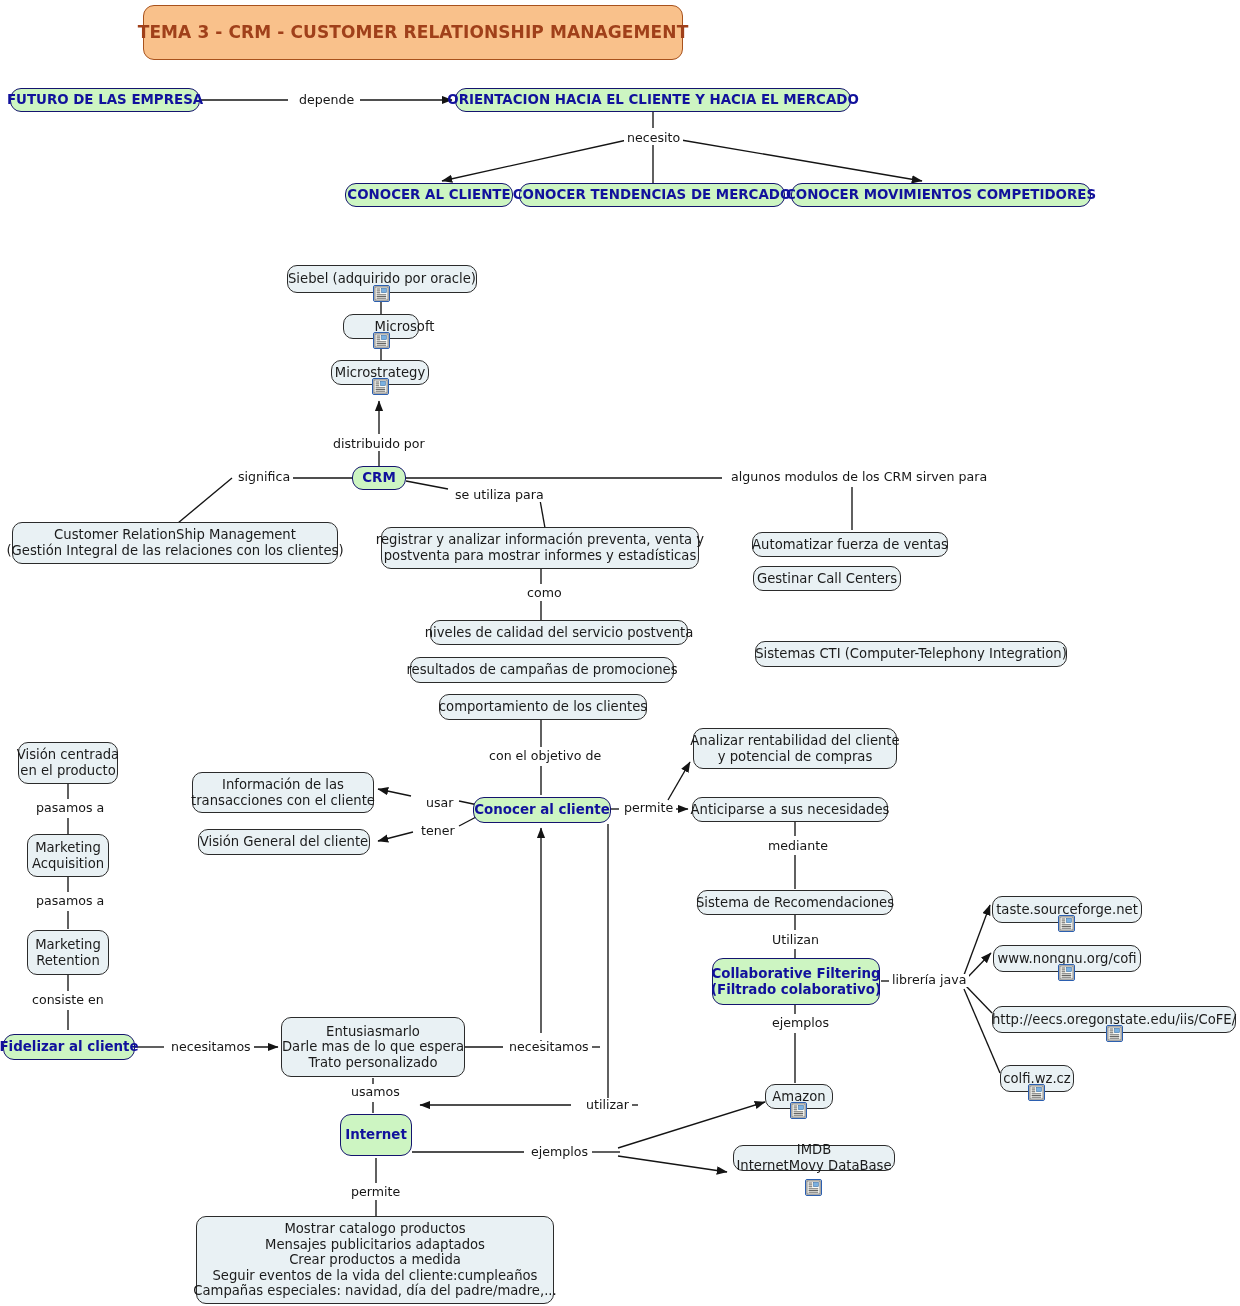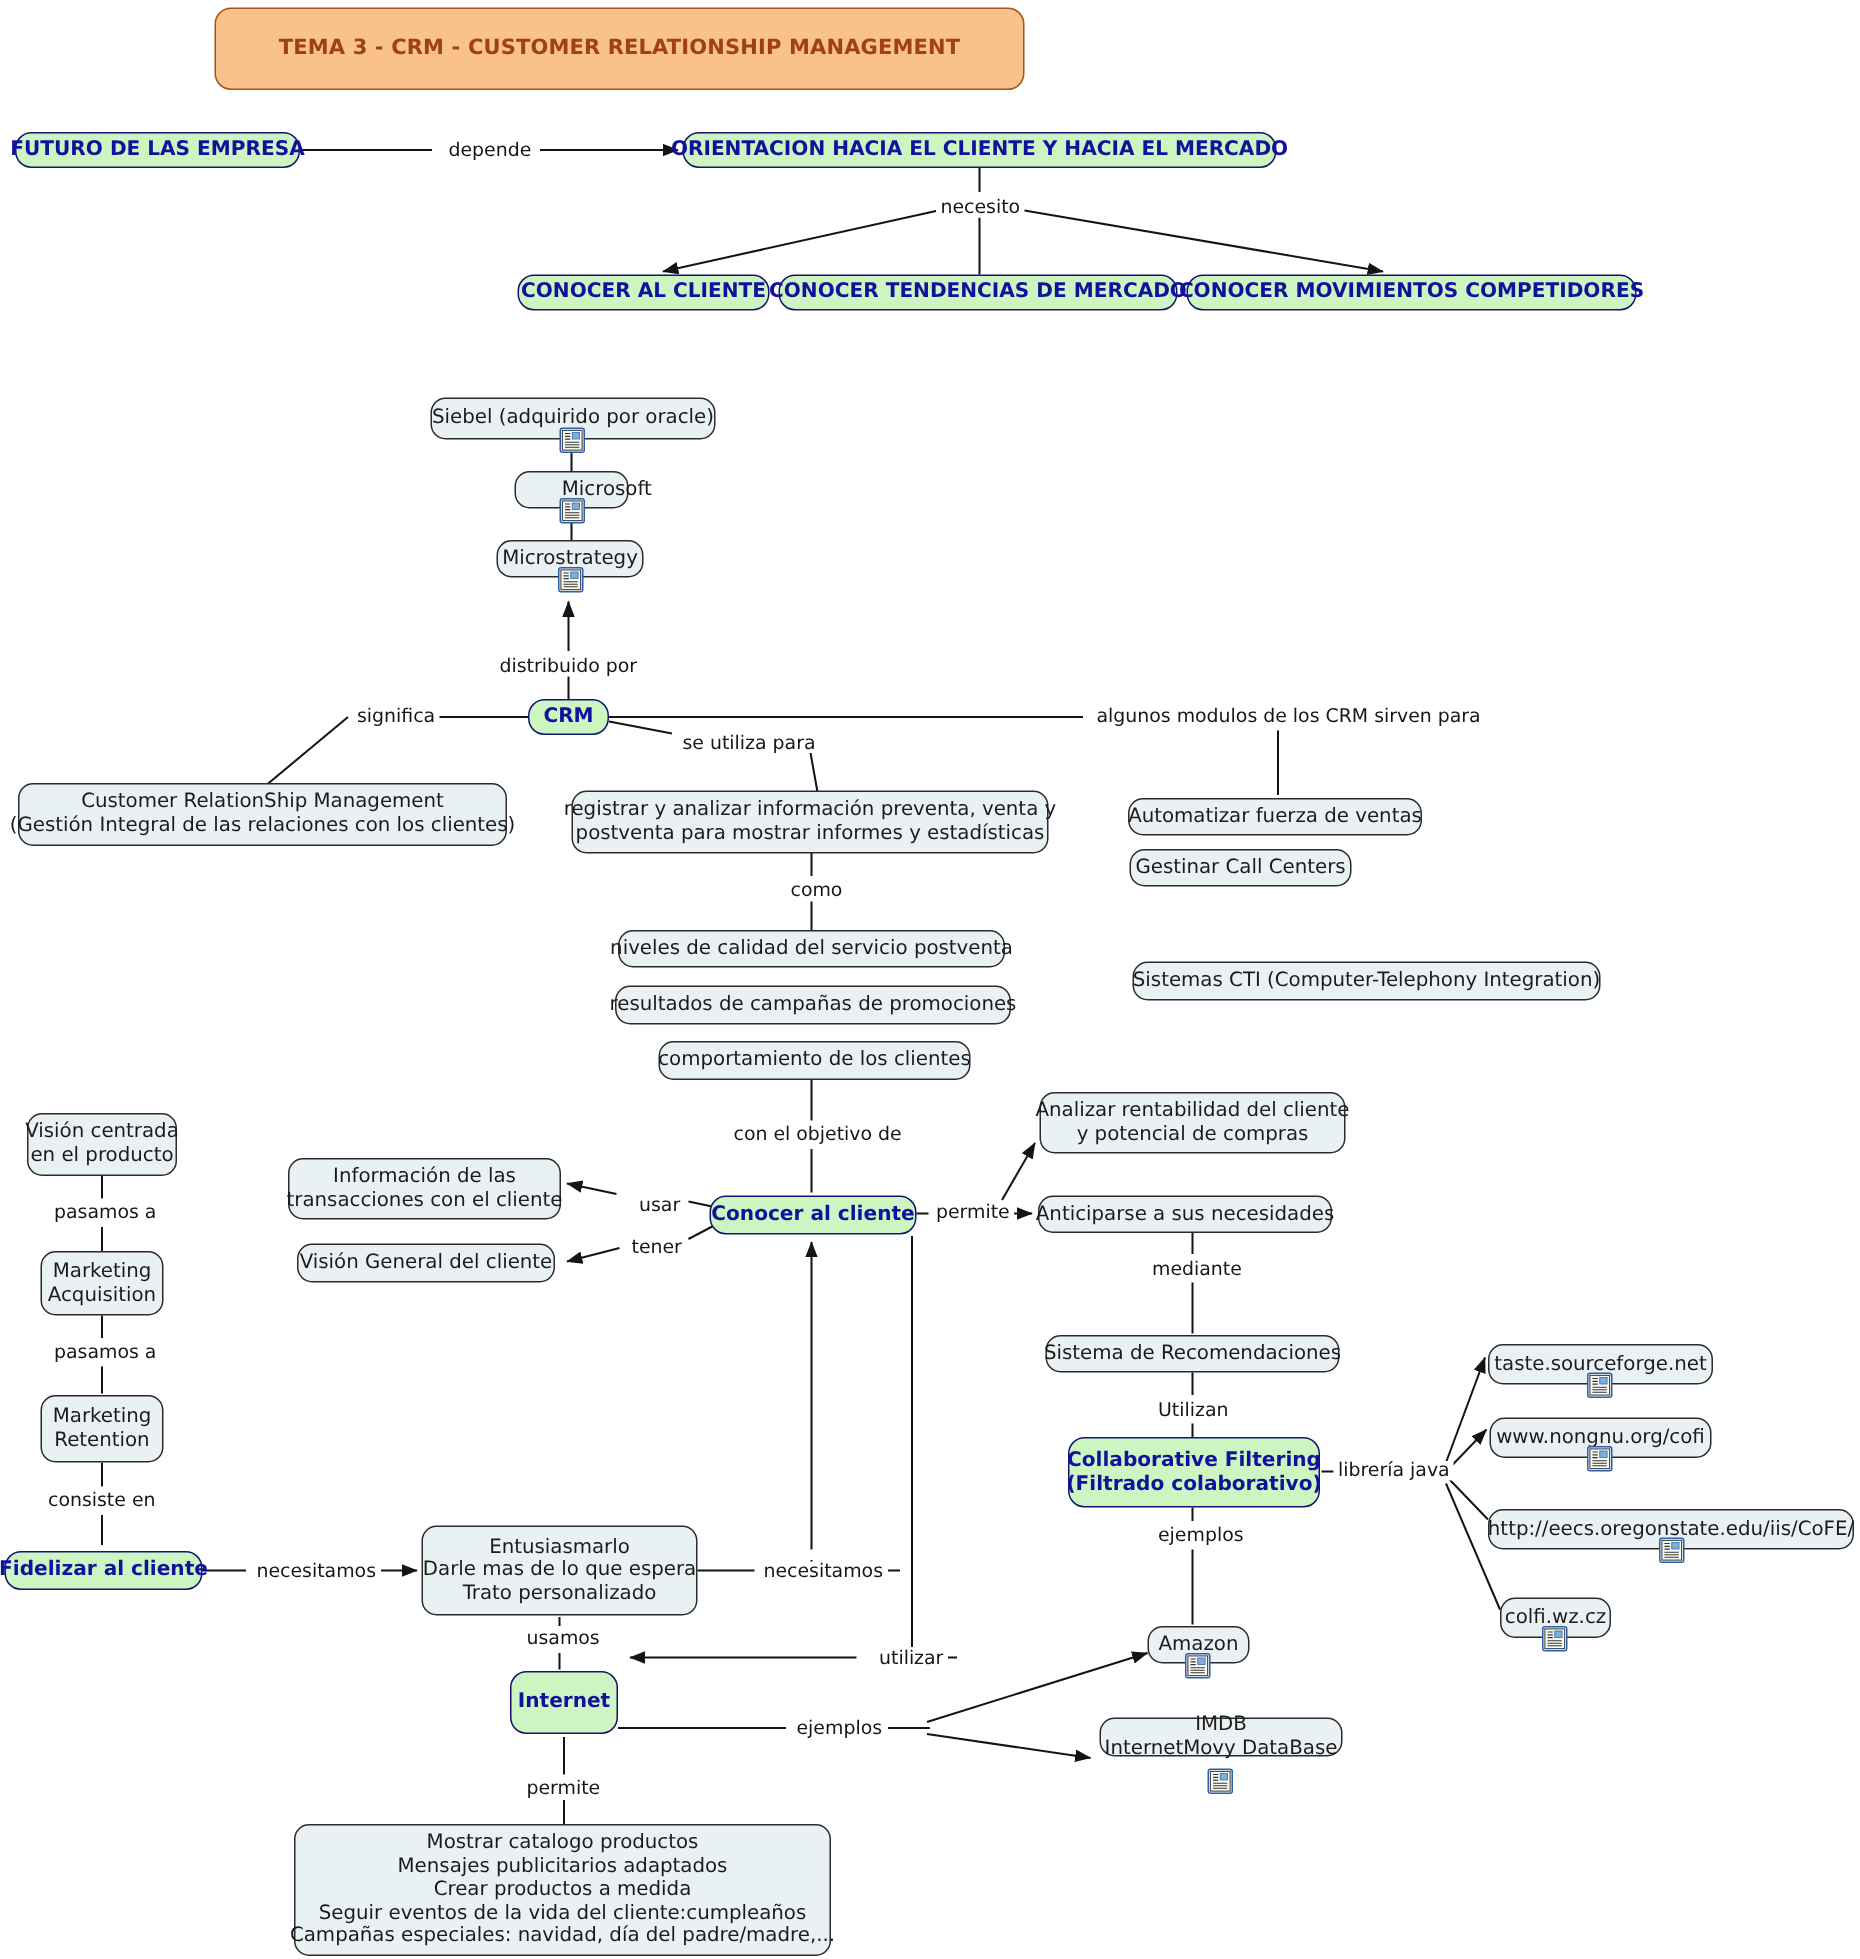--- a/index.html
+++ b/index.html
@@ -35,21 +35,21 @@
     color:#11119c;
     font-size:13.4px;
     font-weight:bold;
     border-radius:11px;
   }
   
   .n-title{
     background:#f9c18b;
     border:1.6px solid #a8521c;
     color:#a0401a;
-    font-size:14px;
+    font-size:17px;
     font-weight:bold;
     letter-spacing:.1px;
     border-radius:11px;
   }
   .label{
     position:absolute;
     font-size:12.6px;
     color:#161616;
     background:#ffffff;
     padding:0 3px;
@@ -242,21 +242,21 @@
 
   <div class="node n-plain" style="left:381px;top:527px;width:318px;height:42px;">registrar y analizar información preventa, venta y
 postventa para mostrar informes y estadísticas</div>
 
   <div class="node n-plain" style="left:752px;top:532px;width:196px;height:25px;">Automatizar fuerza de ventas</div>
 
   <div class="node n-plain" style="left:753px;top:566px;width:148px;height:25px;">Gestinar Call Centers</div>
 
   <div class="node n-plain" style="left:755px;top:600px;width:312px;height:26px;margin-top:41px;">Sistemas CTI (Computer-Telephony Integration)</div>
 
-  <div class="node n-plain" style="left:412px;top:620px;width:258px;height:25px;">niveles de calidad del servicio postventa</div>
+  <div class="node n-plain" style="left:430px;top:620px;width:258px;height:25px;">niveles de calidad del servicio postventa</div>
 
   <div class="node n-plain" style="left:410px;top:657px;width:264px;height:26px;">resultados de campañas de promociones</div>
 
   <div class="node n-plain" style="left:439px;top:694px;width:208px;height:26px;">comportamiento de los clientes</div>
 
   <div class="node n-plain" style="left:18px;top:742px;width:100px;height:42px;">Visión centrada
 en el producto</div>
 
   <div class="node n-plain" style="left:27px;top:834px;width:82px;height:43px;">Marketing
 Acquisition</div>

